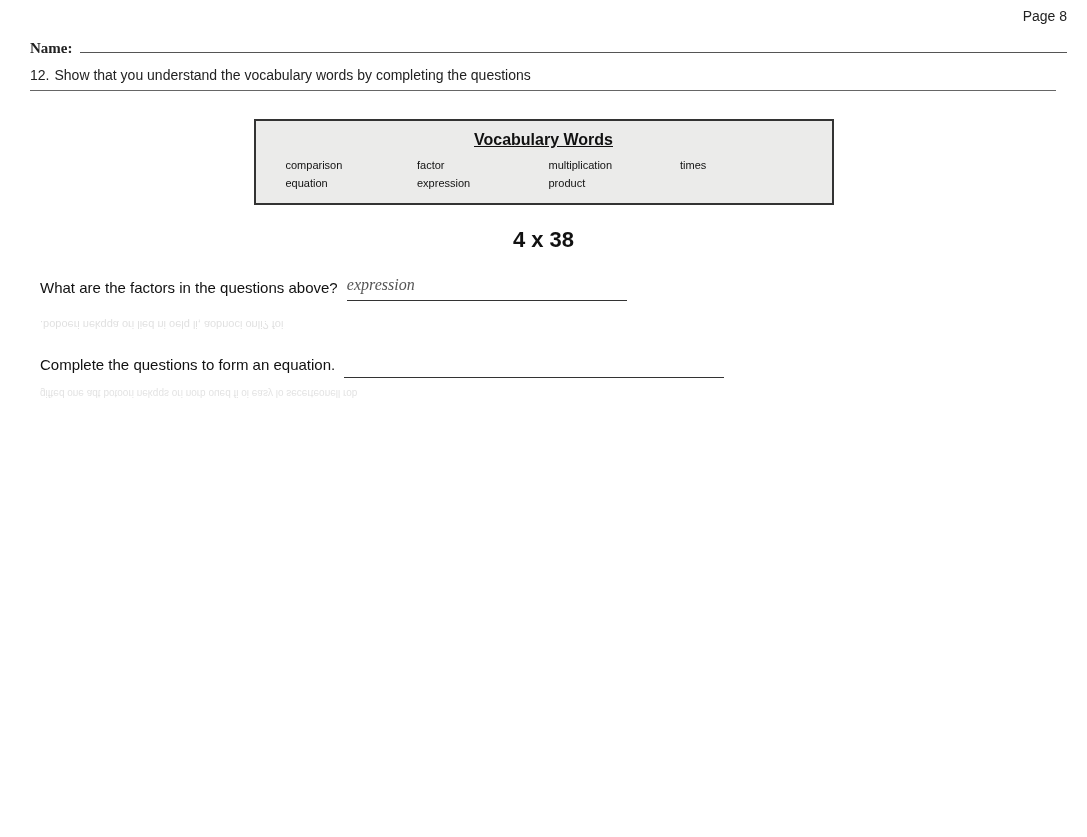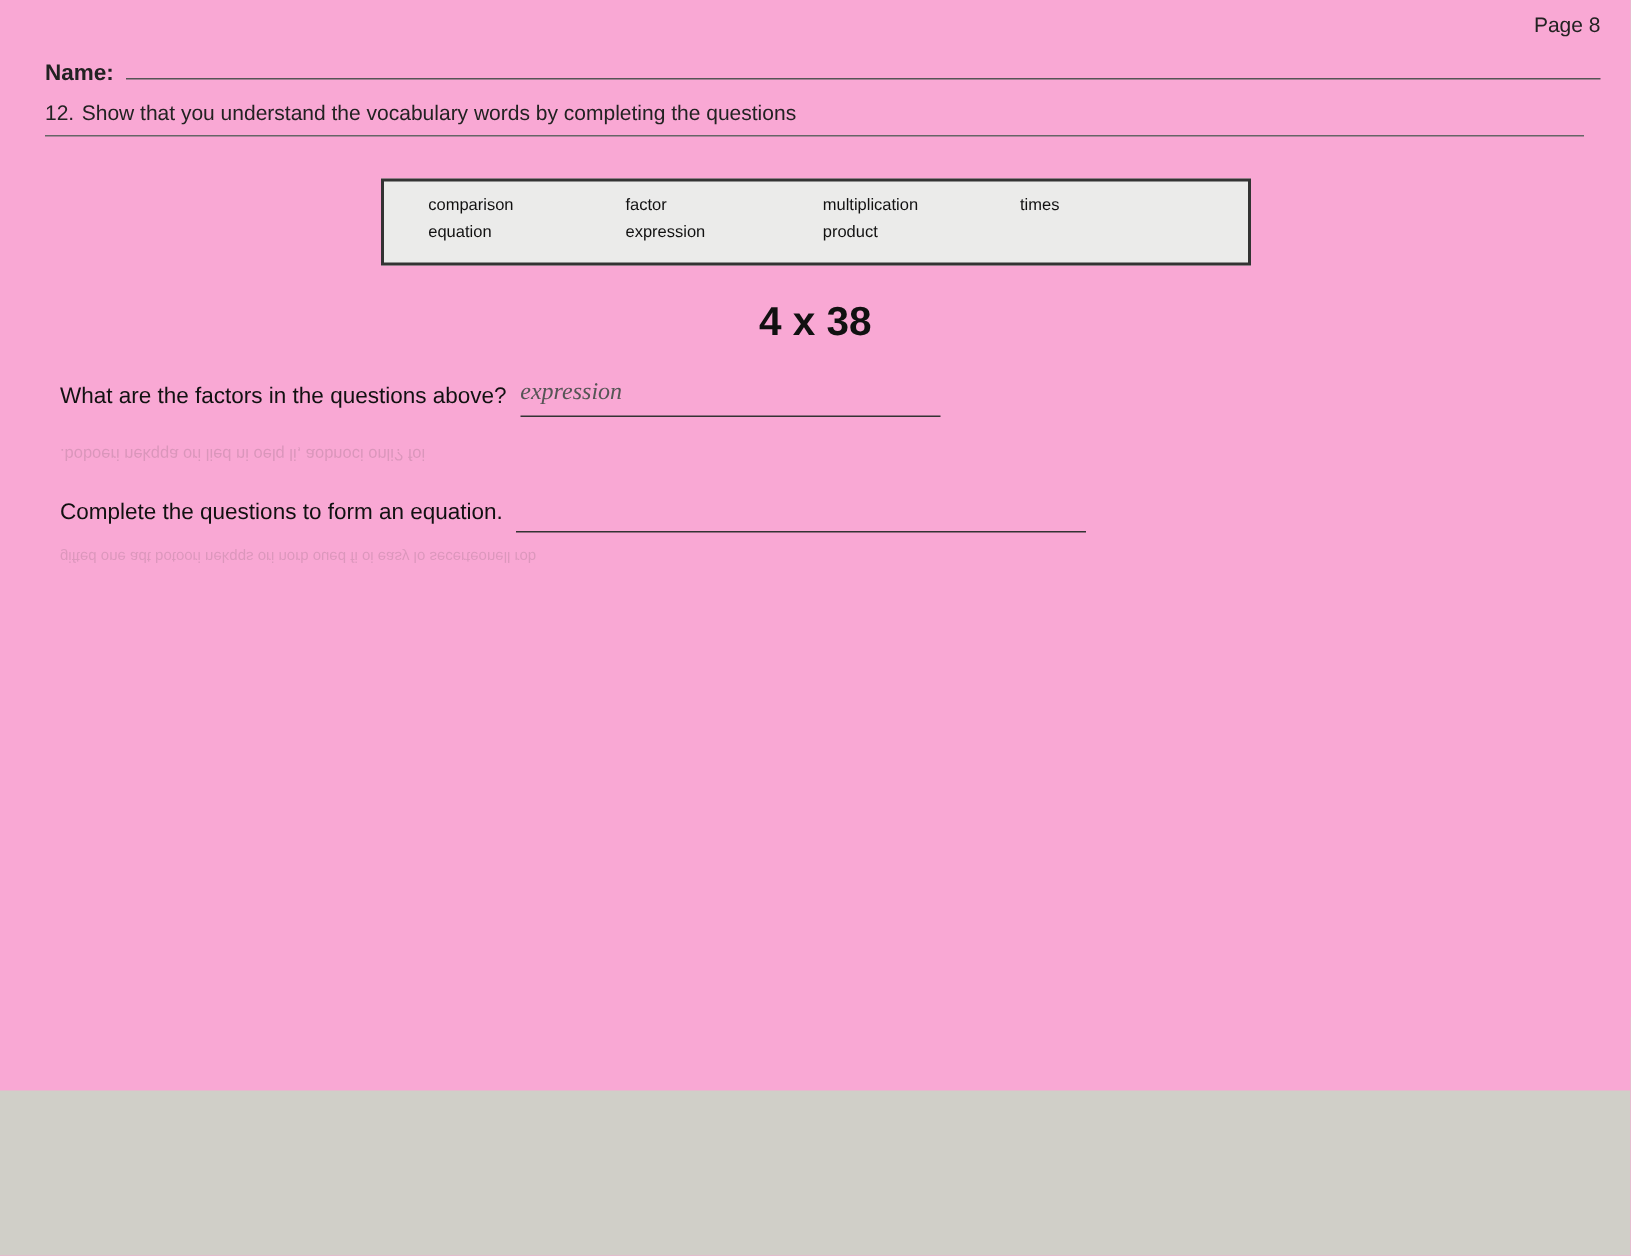--- a/index.html
+++ b/index.html
@@ -12,22 +12,22 @@
       width: 1087px;
       height: 837px;
       background: #d0cfc8;
       font-family: Arial, sans-serif;
       overflow: hidden;
       position: relative;
     }
 
     .page {
       width: 1087px;
-      height: 727px;
-      background: #f9a8d4;
+      height: 837px;
+      background: #ffffff;
       position: relative;
       padding: 10px 20px;
     }
 
     .page-number {
       position: absolute;
       top: 8px;
       right: 20px;
       font-size: 14px;
       color: #222;
@@ -70,21 +70,21 @@
       padding: 0 10px;
     }
 
     .vocab-word {
       font-size: 11px;
       color: #111;
     }
 
     .expression-display {
       text-align: center;
-      font-size: 27px;
+      font-size: 22px;
       font-weight: bold;
       color: #111;
       margin: 22px auto 10px auto;
     }
 
     .question-section {
       margin-top: 18px;
       margin-left: 20px;
     }
 
@@ -135,32 +135,33 @@
     }
 
   </style>
 </head>
 <body>
 
 <div class="page">
 
   <div class="page-number">Page 8</div>
 
-  <div style="margin-top: 30px; margin-left: 10px; display: flex; align-items: baseline; gap: 8px;">
+  <div style="margin-top: 30px; margin-left: 10px; display: flex; align-items: baseline; gap: 8px; font-family: Liberation Serif, serif;">
     <span style="font-size:15px; color:#222; font-weight:bold;">Name:</span>
     <div style="flex:1; border-bottom: 1.5px solid #555;"></div>
   </div>
 
   <div class="question-header">
     <span style="margin-right:5px;">12.</span><span>Show that you understand the vocabulary words by completing the questions</span>
     <br>
   </div>
   <hr class="name-separator">
 
   <div class="vocab-box">
+    <div class="vocab-title">Vocabulary Words</div>
     <div class="vocab-grid">
       <span class="vocab-word">comparison</span>
       <span class="vocab-word">factor</span>
       <span class="vocab-word">multiplication</span>
       <span class="vocab-word">times</span>
       <span class="vocab-word">equation</span>
       <span class="vocab-word">expression</span>
       <span class="vocab-word">product</span>
       <span class="vocab-word"></span>
     </div>

